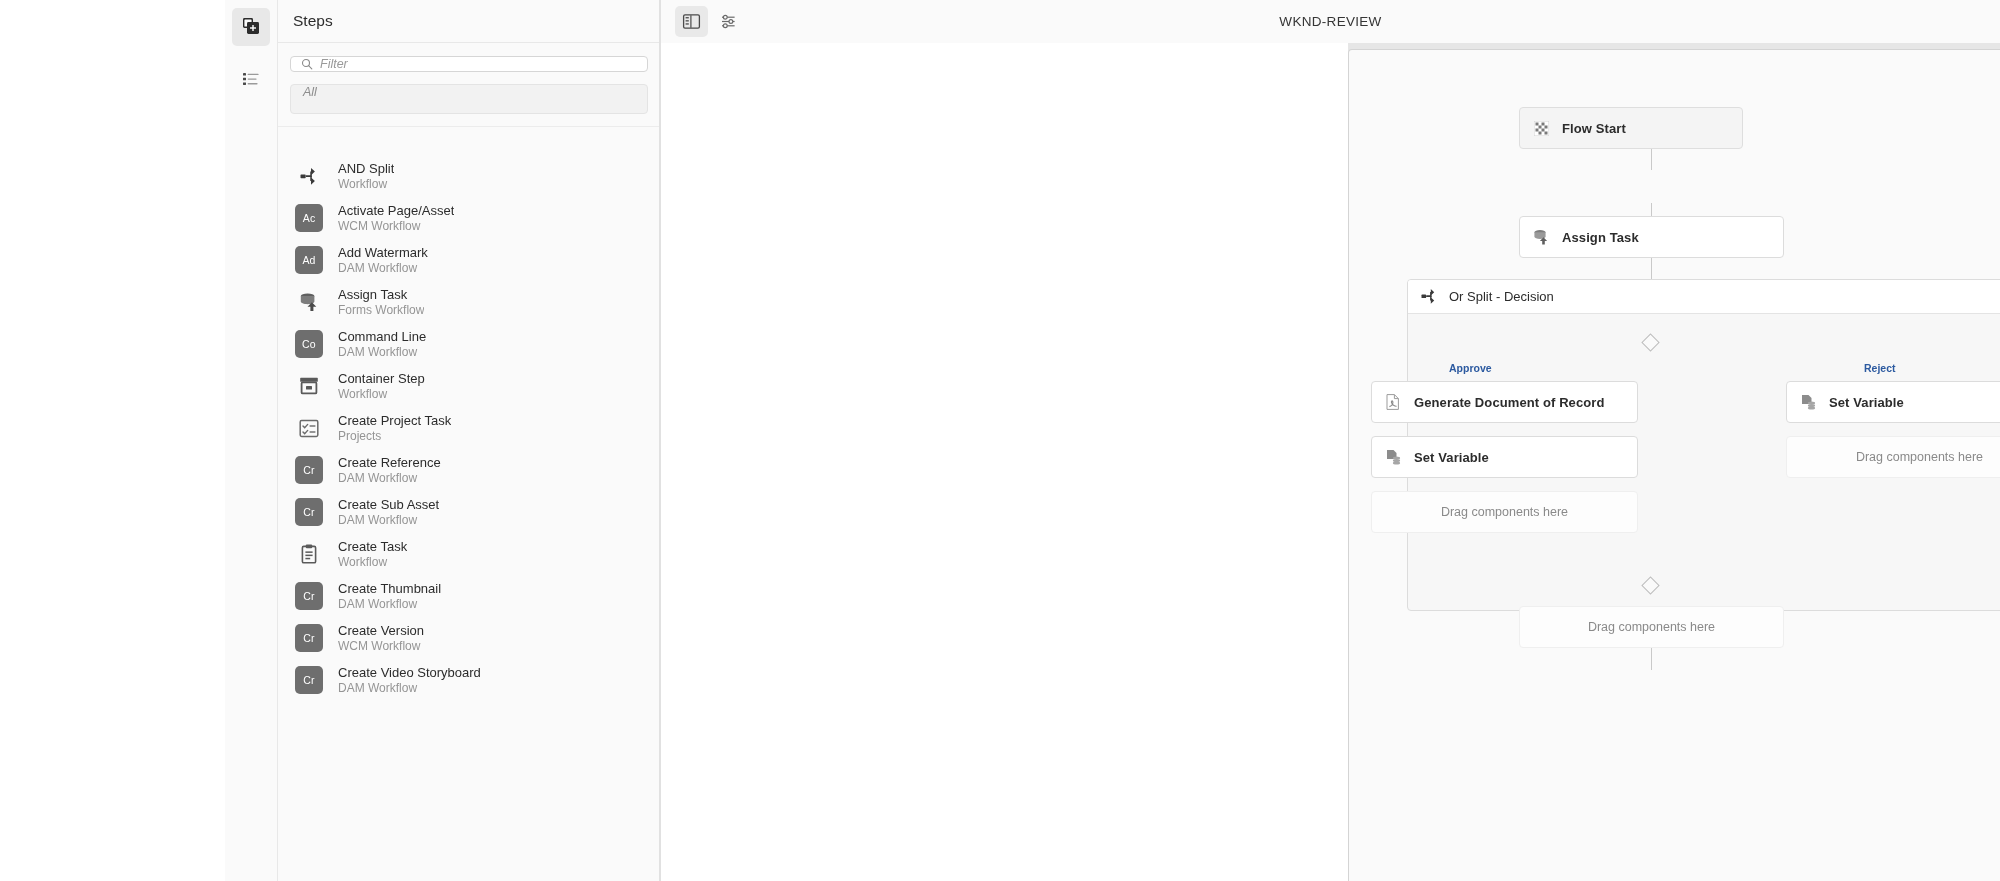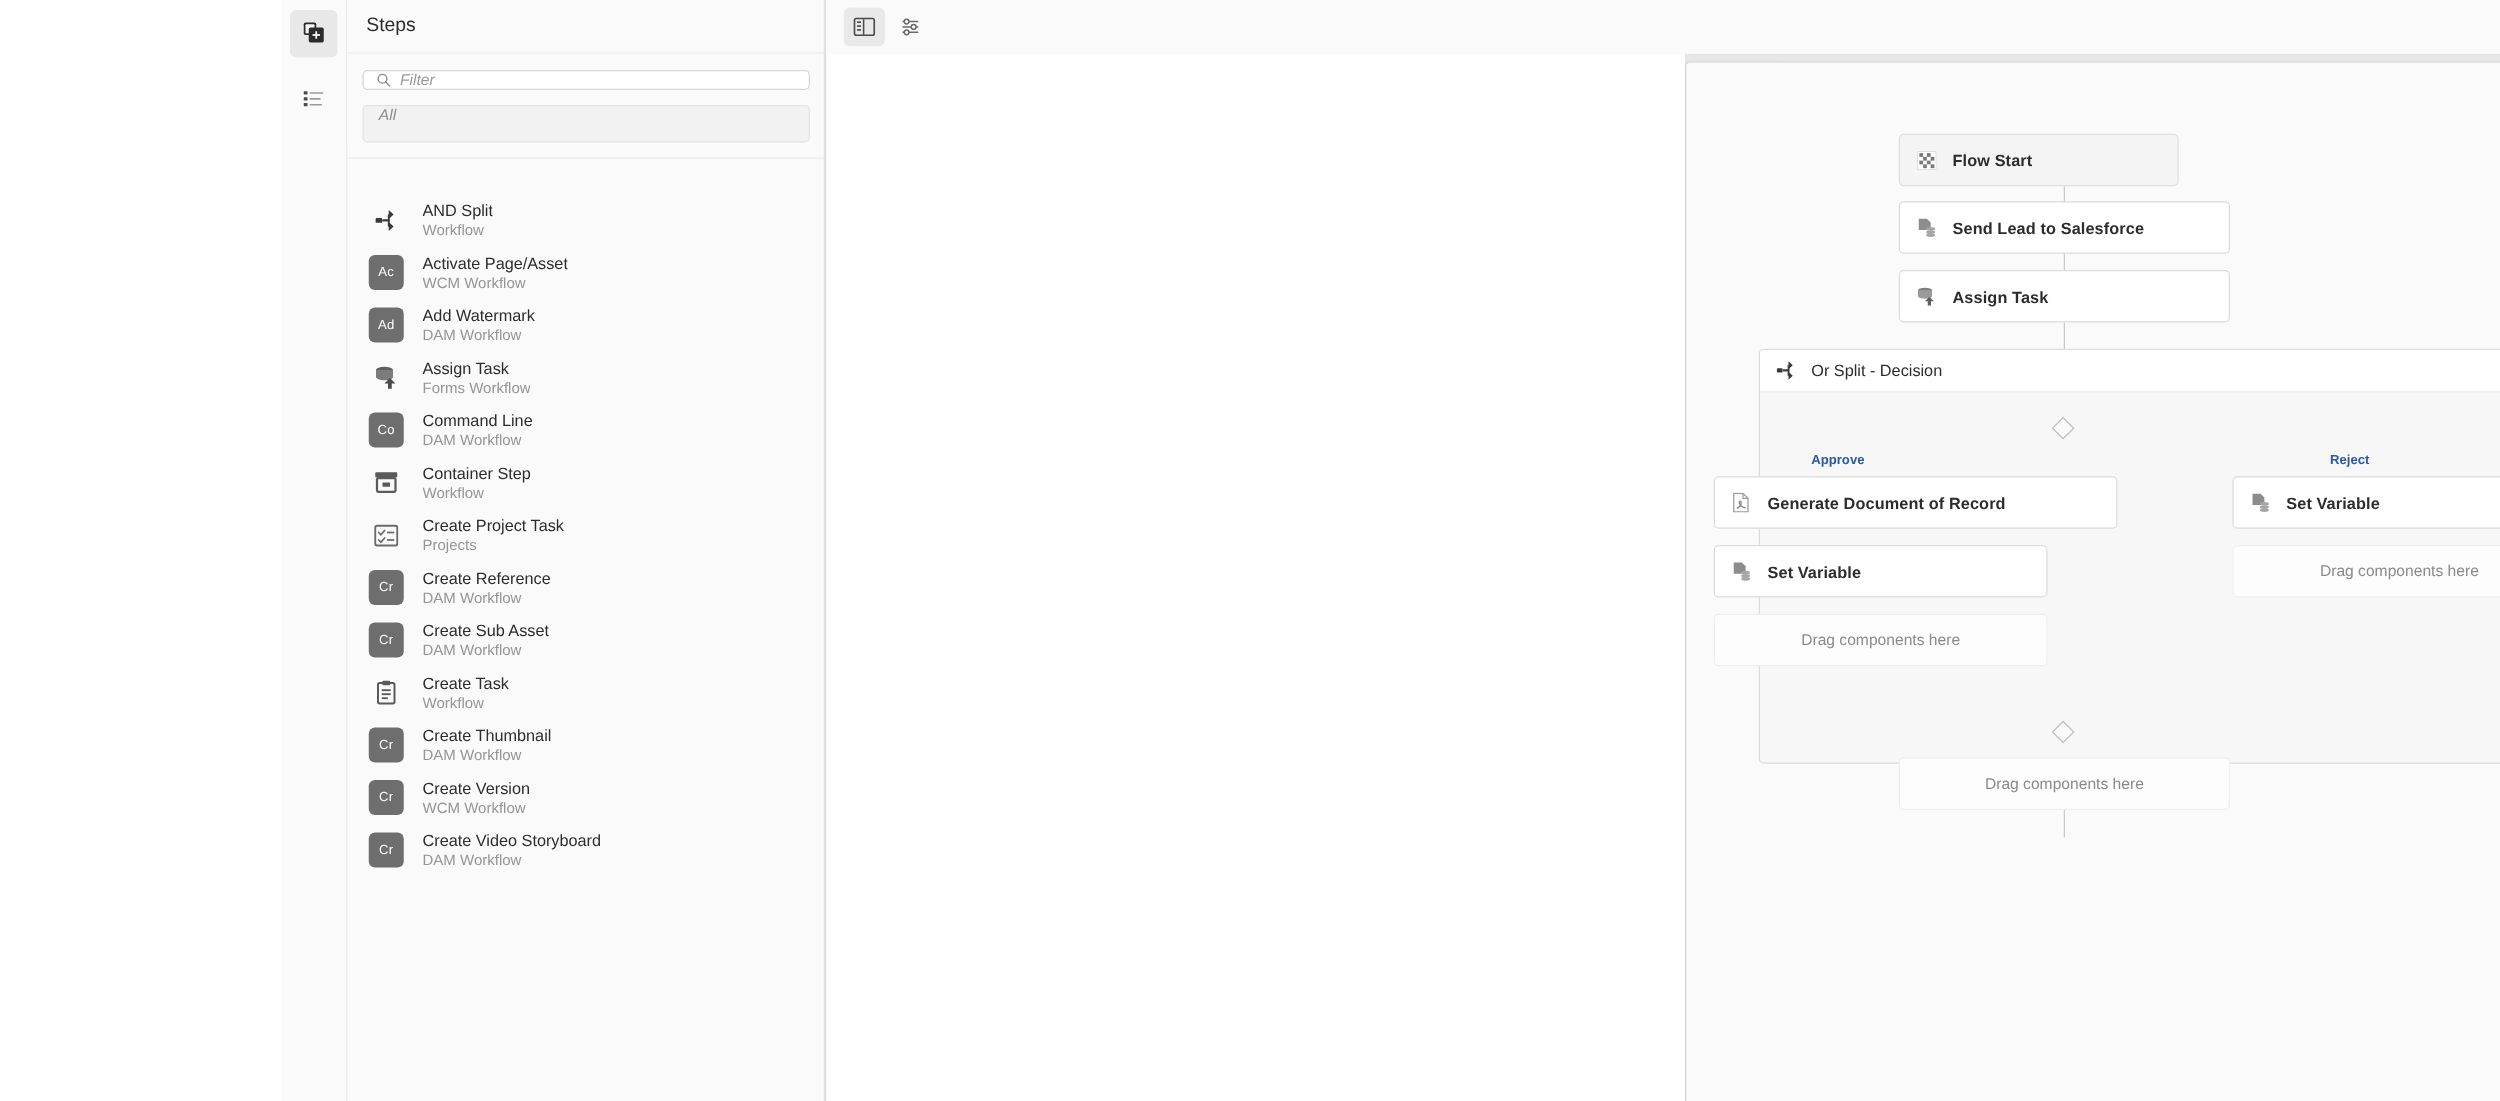--- a/index.html
+++ b/index.html
@@ -511,20 +511,21 @@
       <div class="tb-btn" title="Workflow Properties">
         <svg width="19" height="19" viewBox="0 0 19 19">
           <line x1="3" y1="5.2" x2="15.6" y2="5.2" stroke="#6a6a6a" stroke-width="1.2"></line>
           <line x1="3" y1="9.5" x2="15.6" y2="9.5" stroke="#6a6a6a" stroke-width="1.2"></line>
           <line x1="3" y1="13.8" x2="15.6" y2="13.8" stroke="#6a6a6a" stroke-width="1.2"></line>
           <circle cx="6.3" cy="5.2" r="1.9" fill="#fafafa" stroke="#6a6a6a" stroke-width="1.2"></circle>
           <circle cx="11.9" cy="9.5" r="1.9" fill="#fafafa" stroke="#6a6a6a" stroke-width="1.2"></circle>
           <circle cx="6.3" cy="13.8" r="1.9" fill="#fafafa" stroke="#6a6a6a" stroke-width="1.2"></circle>
         </svg>
       </div>
+      <div class="editor-title">WKND-REVIEW</div>
     </div>
 
     <div class="canvas-outer">
       <div class="canvas-left-fill"></div>
       <div class="canvas-right-fill"></div>
 
       <div class="canvas">
         <div class="flow">
 
           <div class="node terminal" style="left:170px; top:57px; width:224px;">
@@ -540,31 +541,20 @@
                     <rect x="7.5" y="7.5" width="3" height="3"></rect>
                   <rect x="4.5" y="10.5" width="3" height="3"></rect>
                     <rect x="10.5" y="10.5" width="3" height="3"></rect>
                 </g>
               </svg>
             </span>
             <span class="node-label">Flow Start</span>
           </div>
           <div class="connector" style="left:302px; top:99px; height:21px;"></div>
 
-          <div class="node" style="left:170px; top:111px; width:265px;">
-            <span class="node-icon">
-              <svg width="15" height="16" viewBox="0 0 15 16">
-                <path d="M1 1 h6.5 l3 3 v6 h-9.5 z" fill="#8c8c8c"></path>
-                <ellipse cx="10.5" cy="9" rx="3.6" ry="1.5" fill="#a6a6a6"></ellipse>
-                <ellipse cx="10.5" cy="11.6" rx="3.6" ry="1.5" fill="#a6a6a6"></ellipse>
-                <ellipse cx="10.5" cy="14" rx="3.6" ry="1.5" fill="#a6a6a6"></ellipse>
-              </svg>
-            </span>
-            <span class="node-label">Send Lead to Salesforce</span>
-          </div>
           <div class="connector" style="left:302px; top:153px; height:21px;"></div>
 
           <div class="node" style="left:170px; top:166px; width:265px;">
             <span class="node-icon">
               <svg width="16" height="16" viewBox="0 0 16 16">
                 <ellipse cx="7" cy="3.2" rx="5.6" ry="2.1" fill="#7e7e7e"></ellipse>
                 <path d="M1.4 3.2 v4.6 c0 1.2 2.5 2.1 5.6 2.1 s5.6-.9 5.6-2.1 V3.2" fill="#9a9a9a"></path>
                 <path d="M9.2 15.4 v-3.4 h-2.3 l3.6-3.7 3.6 3.7 h-2.3 v3.4 z" fill="#5f5f5f"></path>
               </svg>
             </span>
@@ -590,21 +580,21 @@
           <div class="diamond" style="left:295px; top:286px;"></div>
 
           <div class="hconnector" style="left:95px; top:293px; width:208px;"></div>
           <div class="hconnector" style="left:302px; top:293px; width:209px;"></div>
           <div class="connector" style="left:95px; top:293px; height:25px;"></div>
           <div class="connector" style="left:510px; top:293px; height:25px;"></div>
 
           <div class="branch-label" style="left:100px; top:312px;">Approve</div>
           <div class="branch-label" style="left:515px; top:312px;">Reject</div>
 
-          <div class="node" style="left:22px; top:331px; width:323px;">
+          <div class="node" style="left:22px; top:331px; width:267px;">
             <span class="node-icon">
               <svg width="14" height="16" viewBox="0 0 14 16">
                 <path d="M1 0.6 h7.4 l4 4 v10.8 h-11.4 z" fill="#ffffff" stroke="#9b9b9b" stroke-width="1"></path>
                 <path d="M8.4 0.6 v4 h4" fill="none" stroke="#9b9b9b" stroke-width="1"></path>
                 <path d="M3.4 12.6 c2.6-.6 4-3.4 3.4-5 -.5-1.3-1.8-.6-1.3 1 .6 2 3.2 3.8 5.1 3.6" fill="none" stroke="#8a8a8a" stroke-width="1.1"></path>
               </svg>
             </span>
             <span class="node-label">Generate Document of Record</span>
           </div>
           <div class="connector" style="left:95px; top:373px; height:21px;"></div>

